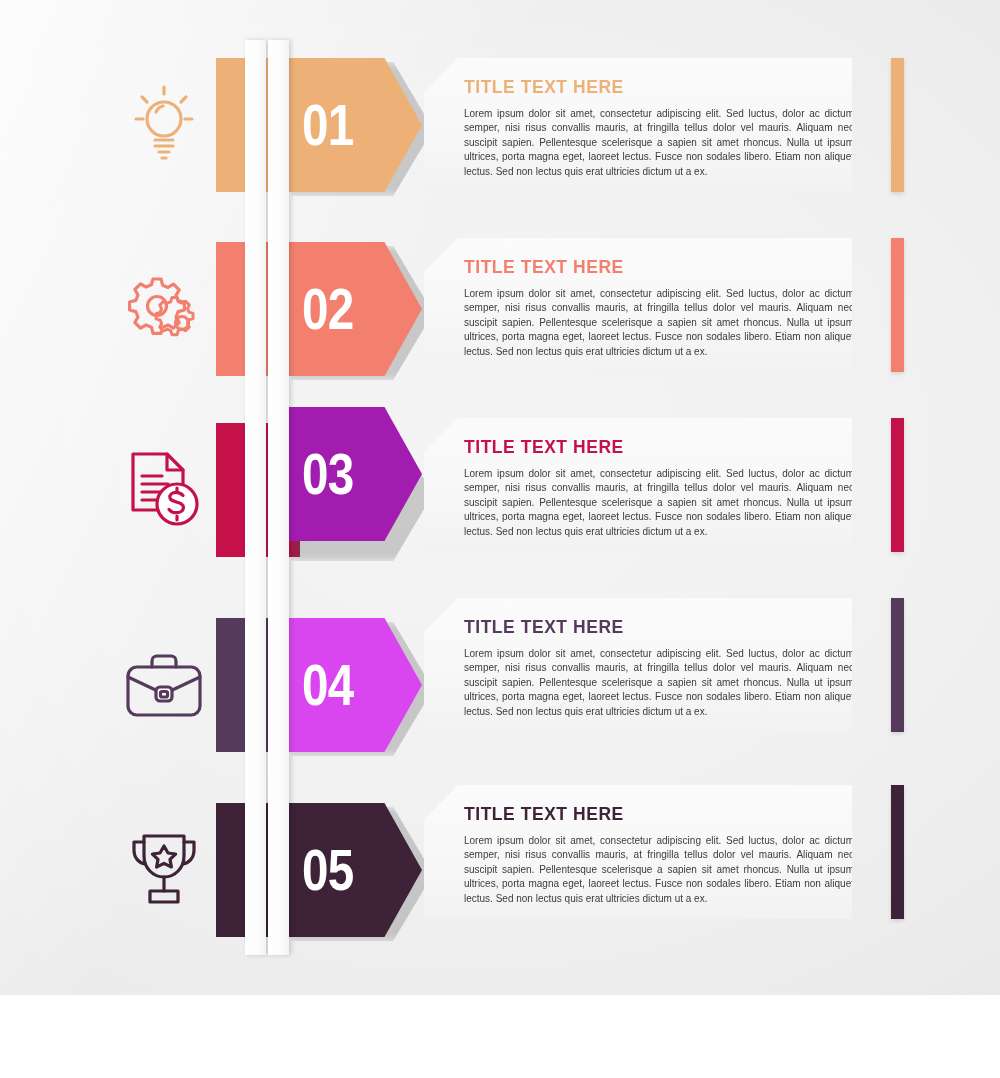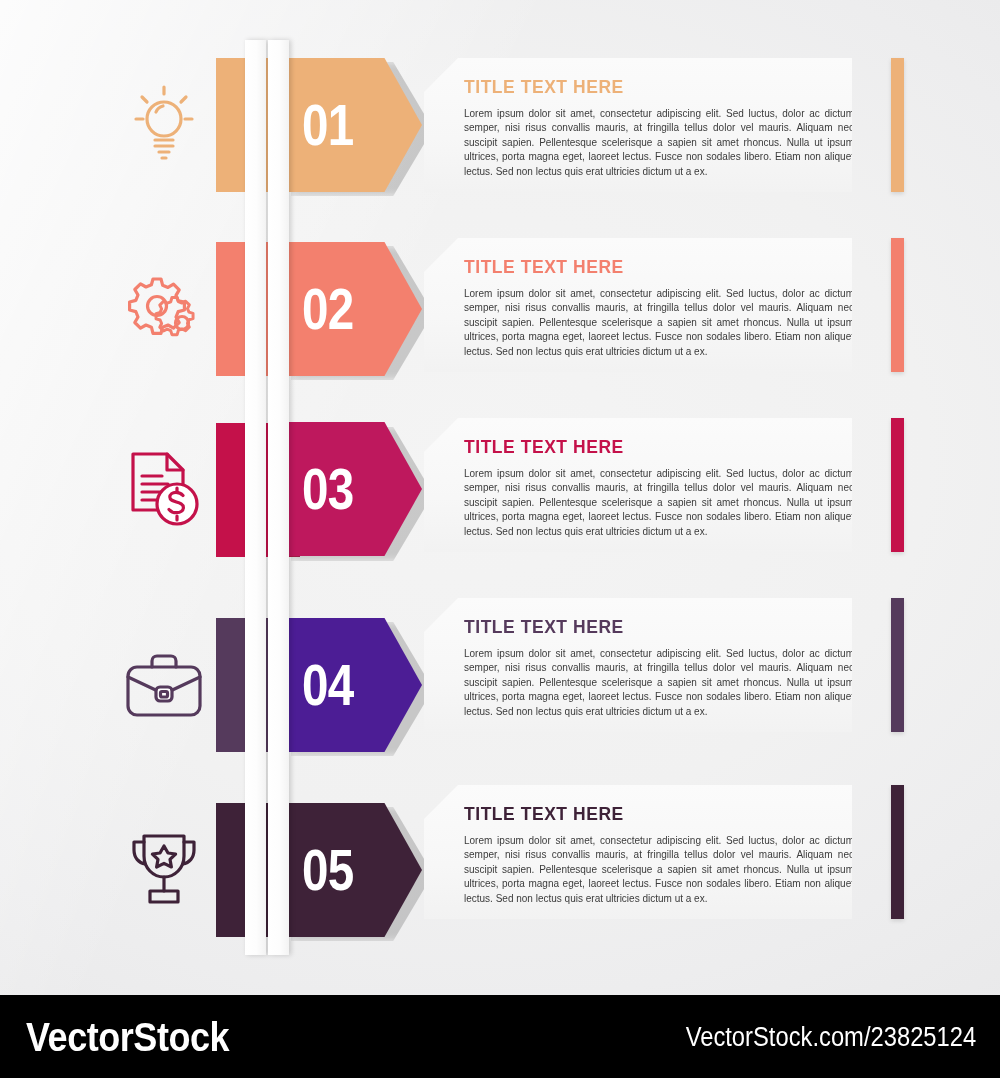--- a/index.html
+++ b/index.html
@@ -275,21 +275,21 @@
             <path d="M17 28h20M17 36h26M17 44h20M17 52h14" fill="none" stroke="#C4114A" stroke-width="3.2" stroke-linecap="round" stroke-linejoin="round"></path>
             <circle cx="52" cy="56" r="20" fill="#fff" stroke="#C4114A" stroke-width="3.2"></circle>
             <path d="M58 47.5c-2-2.4-4.6-3.2-7-3.2-3.6 0-6.2 2-6.2 4.8 0 6.4 13.6 3.4 13.6 10.4 0 3.2-3 5.2-6.8 5.2-3 0-5.8-1.1-7.6-3.3" fill="none" stroke="#C4114A" stroke-width="3.2" stroke-linecap="round" stroke-linejoin="round"></path>
             <path d="M52 40v4M52 68v4" fill="none" stroke="#C4114A" stroke-width="3.2" stroke-linecap="round" stroke-linejoin="round"></path>
           </svg>
         </div>
         <div class="band" style="top: 423px; width: 96px;">
           <div class="band-left" style="background: rgb(196, 17, 74);"></div>
         </div>
         <div class="chev-shadow" style="top: 423px;"></div>
-        <div class="chev" style="top: 422px; background: #be185d;">
+        <div class="chev" style="top: 407px; background: #a21caf;">
           <div class="num">03</div>
         </div>
         <div class="card-wrap" style="top: 418px;">
           <div class="card" style="left: 0px; width: 428px; top: 0px;">
             <div class="card-inner">
               <div class="card-title" style="color: rgb(196, 17, 74);">TITLE TEXT HERE</div>
               <div class="card-body">Lorem ipsum dolor sit amet, consectetur adipiscing elit. Sed luctus, dolor ac dictum semper, nisi risus convallis mauris, at fringilla tellus dolor vel mauris. Aliquam nec suscipit sapien. Pellentesque scelerisque a sapien sit amet rhoncus. Nulla ut ipsum ultrices, porta magna eget, laoreet lectus. Fusce non sodales libero. Etiam non aliquet lectus. Sed non lectus quis erat ultricies dictum ut a ex.</div>
             </div>
           </div>
         </div>
@@ -302,21 +302,21 @@
             <path d="M30 18v-6a5 5 0 0 1 5-5h14a5 5 0 0 1 5 5v6" fill="none" stroke="#553A5C" stroke-width="3.2" stroke-linecap="round" stroke-linejoin="round"></path>
             <path d="M6 28l34 16h4l34-16" fill="none" stroke="#553A5C" stroke-width="3.2" stroke-linecap="round" stroke-linejoin="round"></path>
             <rect x="34" y="38" width="16" height="14" rx="4" fill="#fff" stroke="#553A5C" stroke-width="3.2"></rect>
             <rect x="38.5" y="42.5" width="7" height="5.5" rx="1.5" fill="none" stroke="#553A5C" stroke-width="3.2" stroke-linecap="round" stroke-linejoin="round"></rect>
           </svg>
         </div>
         <div class="band" style="top: 618px; width: 96px;">
           <div class="band-left" style="background: rgb(85, 58, 92);"></div>
         </div>
         <div class="chev-shadow" style="top: 618px;"></div>
-        <div class="chev" style="top: 618px; background: #4c1d95;">
+        <div class="chev" style="top: 618px; background: #d946ef;">
           <div class="num">04</div>
         </div>
         <div class="card-wrap" style="top: 598px;">
           <div class="card" style="left: 0px; width: 428px; top: 0px;">
             <div class="card-inner">
               <div class="card-title" style="color: rgb(85, 58, 92);">TITLE TEXT HERE</div>
               <div class="card-body">Lorem ipsum dolor sit amet, consectetur adipiscing elit. Sed luctus, dolor ac dictum semper, nisi risus convallis mauris, at fringilla tellus dolor vel mauris. Aliquam nec suscipit sapien. Pellentesque scelerisque a sapien sit amet rhoncus. Nulla ut ipsum ultrices, porta magna eget, laoreet lectus. Fusce non sodales libero. Etiam non aliquet lectus. Sed non lectus quis erat ultricies dictum ut a ex.</div>
             </div>
           </div>
         </div>
@@ -348,18 +348,14 @@
             </div>
           </div>
         </div>
         <div class="endbar" style="top: 785px; background: rgb(62, 34, 56);"></div>
       </div>
     </div>
 
   <div class="strip s1"></div>
   <div class="strip s2"></div>
 
-  <div class="footer">
-    <div class="footer-logo">VectorStock</div>
-    <div class="footer-url">VectorStock.com/23825124</div>
-  </div>
 
 </div>
 
 </body></html>

